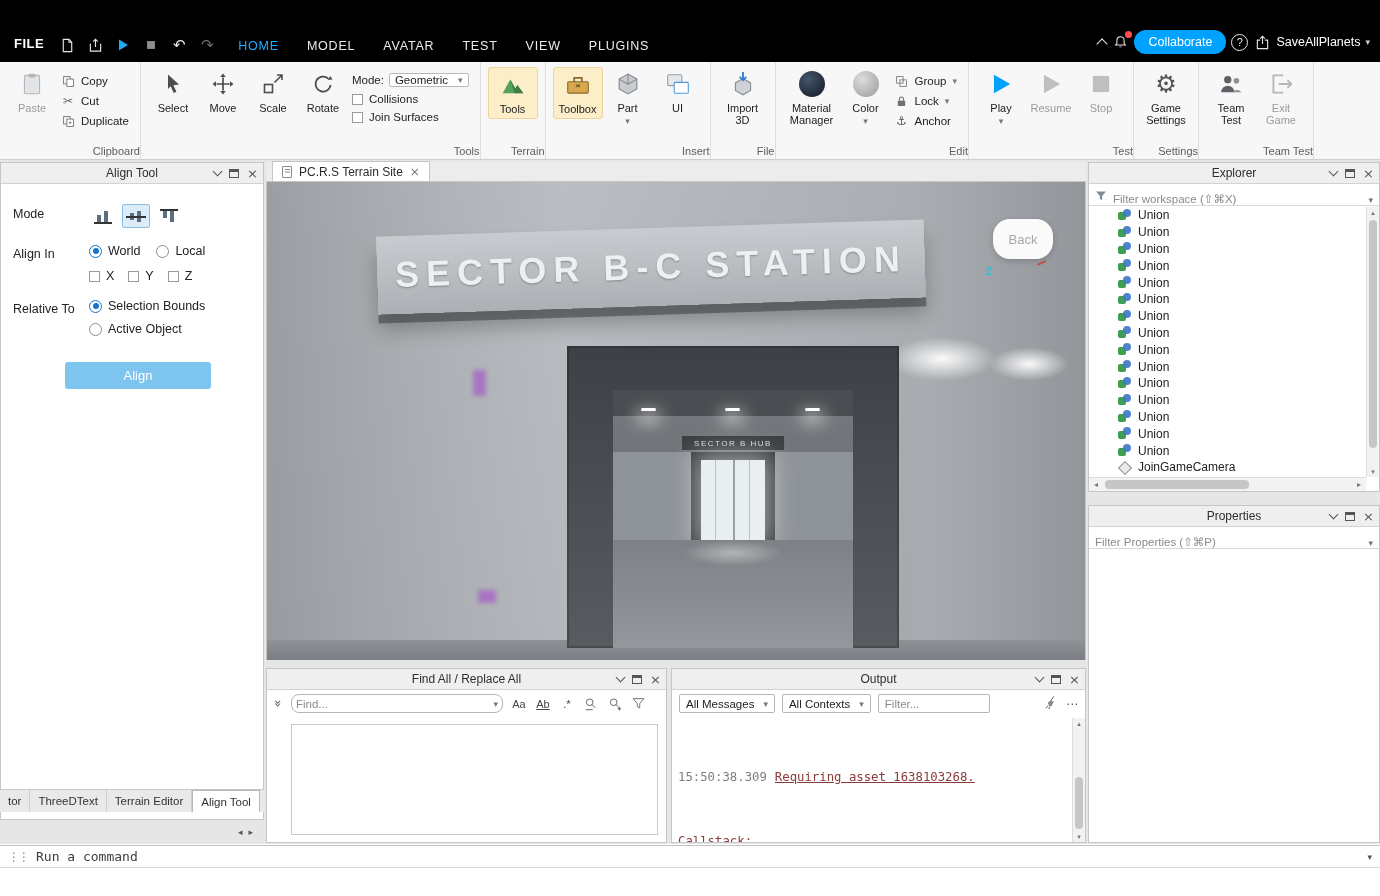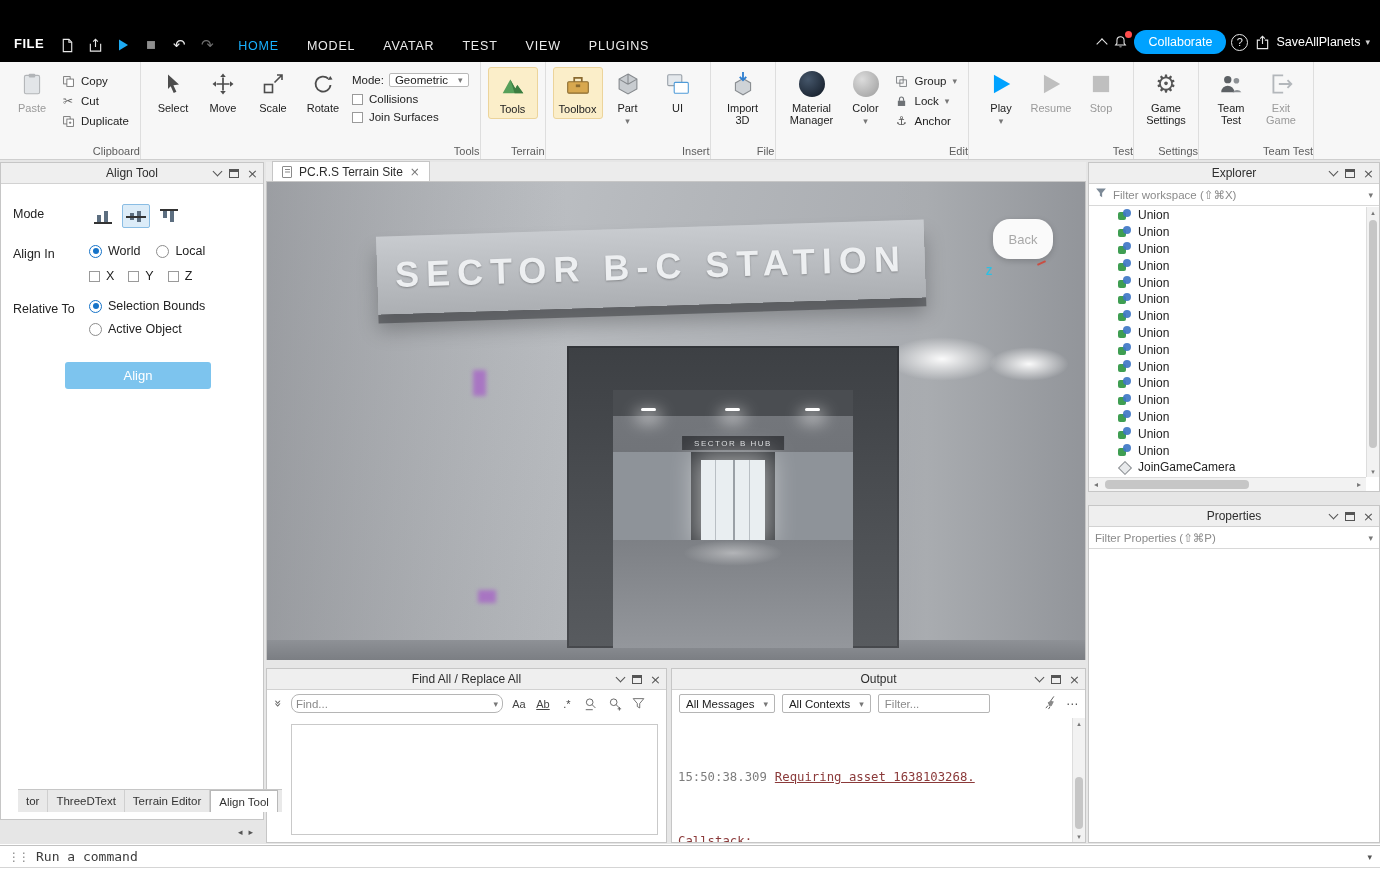--- a/index.html
+++ b/index.html
@@ -109,21 +109,21 @@
   .vp-floor { position:absolute; left:0; top:150px; width:240px; height:108px; background:linear-gradient(180deg,#7d8085,#94979c); }
   .vp-floor-glow { position:absolute; left:70px; top:150px; width:100px; height:26px; background:radial-gradient(ellipse, rgba(255,255,255,.4), rgba(255,255,255,0) 70%); }
   .vp-ground { position:absolute; left:0; bottom:0; width:100%; height:20px; background:linear-gradient(180deg,#8e9196,#7b7e83); }
   .vp-smudge { position:absolute; background:#a44ecb; filter:blur(2px); opacity:.6; }
   .vp-back { position:absolute; left:726px; top:37px; width:60px; height:40px; background:rgba(253,253,253,.97); border-radius:17px; display:flex; align-items:center; justify-content:center; color:#a8a8a8; font-size:13px; box-shadow:0 2px 6px rgba(0,0,0,.18); }
   .vp-z { position:absolute; left:719px; top:84px; color:#2bc0e4; font-size:10px; font-weight:bold; }
   .vp-redtick { position:absolute; left:770px; top:80px; width:9px; height:2px; background:#d24234; transform:rotate(-25deg); opacity:.85; }
 
   
   #explorer { left:1088px; top:162px; width:292px; height:330px; }
-  .filter-row { height:22px; border-bottom:1px solid #d8d8d8; display:flex; align-items:center; gap:6px; padding:0 6px; background:#fff; }
+  .filter-row { height:22px; border-bottom:1px solid #d8d8d8; display:flex; align-items:flex-end; gap:6px; padding:0 6px; background:#fff; }
   .filter-row input { flex:1; border:none; outline:none; font-size:11.5px; font-family:inherit; color:#333; background:transparent; }
   .filter-row input::placeholder { color:#8a8a8a; }
   .tree { position:absolute; left:0; top:44px; right:13px; bottom:14px; overflow:hidden; background:#fff; }
   .trow { display:flex; align-items:center; height:16.8px; padding-left:18px; font-size:12px; color:#222; }
   .texp { width:11px; flex:0 0 auto; font-size:9px; color:#444; }
   .ticon { width:14px; height:13px; position:relative; margin-right:6px; flex:0 0 auto; }
   .icon-union .ticon::before { content:""; position:absolute; left:0; top:3.5px; width:8px; height:8px; background:#3f9e52; border-radius:2px; }
   .icon-union .ticon::after { content:""; position:absolute; right:1px; top:0; width:8px; height:8px; background:#3f77c6; border-radius:50%; opacity:.92; }
   .icon-camera .ticon::before { content:""; position:absolute; left:2px; top:2px; width:8px; height:8px; border:1.2px solid #8b8f93; transform:rotate(45deg); background:#e8eaec; }
   .vscroll { position:absolute; right:0; top:44px; bottom:14px; width:13px; background:#f2f2f2; border-left:1px solid #ddd; }
@@ -157,21 +157,21 @@
   .ofilter input::placeholder { color:#8a8a8a; }
   .olog { position:absolute; left:0; top:49px; right:13px; bottom:0; background:#fff; overflow:hidden; font-family:"DejaVu Sans Mono",monospace; font-size:12.3px; line-height:16.2px; white-space:pre-wrap; word-break:break-word; padding:2px 2px 0 6px; }
   .oline { display:block; }
   .otime { color:#7d7d7d; margin-right:8px; }
   .otime:empty { display:none; margin:0; }
   .style-link .omsg { color:#8b3a3a; text-decoration:underline; }
   .osfx { color:#5f5f5f; }
   .ovscroll { position:absolute; right:0; top:49px; bottom:0; width:13px; background:#f2f2f2; border-left:1px solid #ddd; }
 
   
-  #bottom-tabs { position:absolute; left:0; top:789px; width:264px; height:23px; background:#e9e9e9; border-top:1px solid #c6c6c6; display:flex; align-items:stretch;margin-left:18px; }
+  #bottom-tabs { position:absolute; left:0; top:789px; width:264px; height:23px; background:#e9e9e9; border-top:1px solid #c6c6c6; display:flex; align-items:stretch; }
   .btab { display:flex; align-items:center; padding:0 8px; font-size:11.5px; color:#333; border-right:1px solid #cfcfcf; background:#e9e9e9; white-space:nowrap; }
   .btab.active { background:#fff; border:1px solid #b8b8b8; border-bottom:none; }
   .btab-arrows { display:flex; align-items:center; gap:6px; padding:0 6px; font-size:9px; color:#555; }
   #commandbar { position:absolute; left:0; top:845px; width:1380px; height:23px; background:#fff; border-top:1px solid #c2c2c2; border-bottom:1px solid #d5d5d5; display:flex; align-items:center; padding:0 8px; gap:8px; }
   .cmd-grip { color:#888; font-size:12px; letter-spacing:-2px; }
   #commandbar input { flex:1; border:none; outline:none; font-family:"DejaVu Sans Mono",monospace; font-size:13px; color:#333; background:transparent; }
   #commandbar input::placeholder { color:#3c3c3c; }
 </style>
 </head>
 <body>

